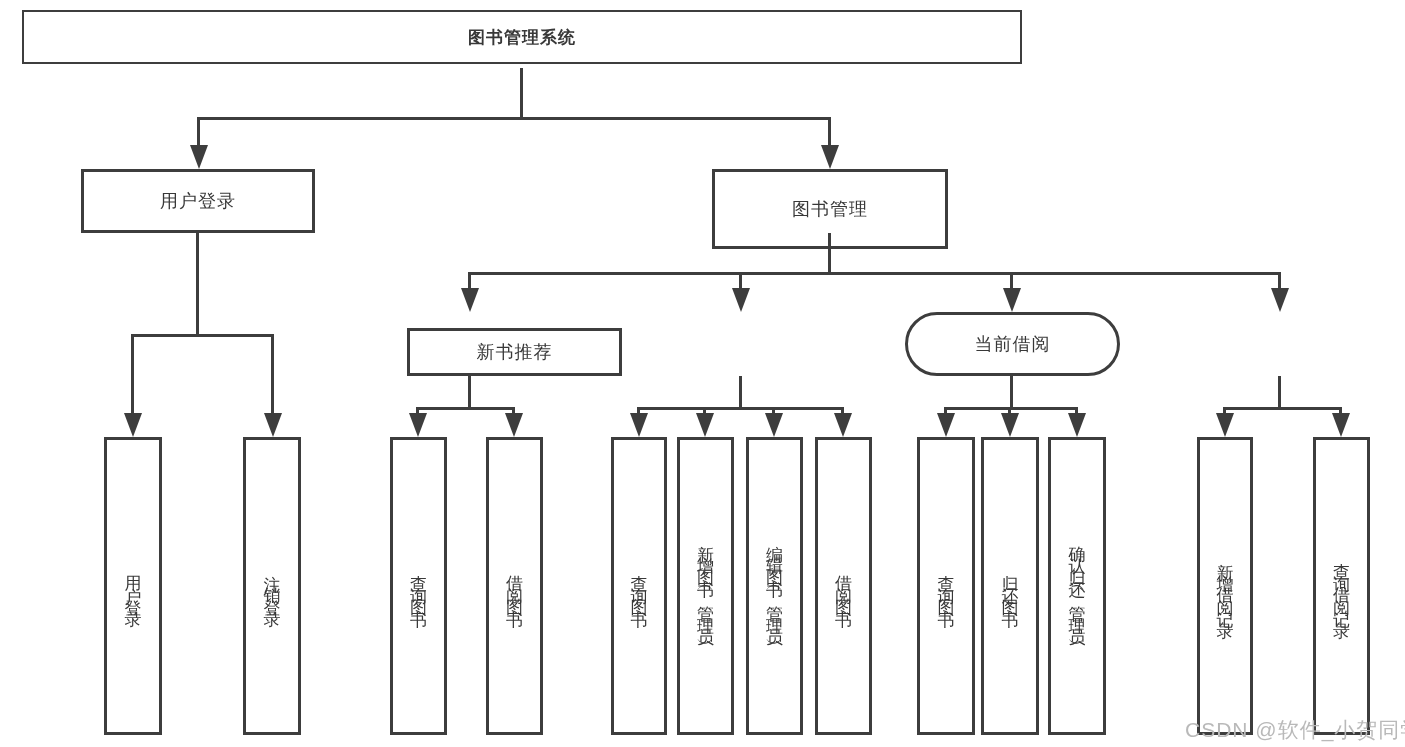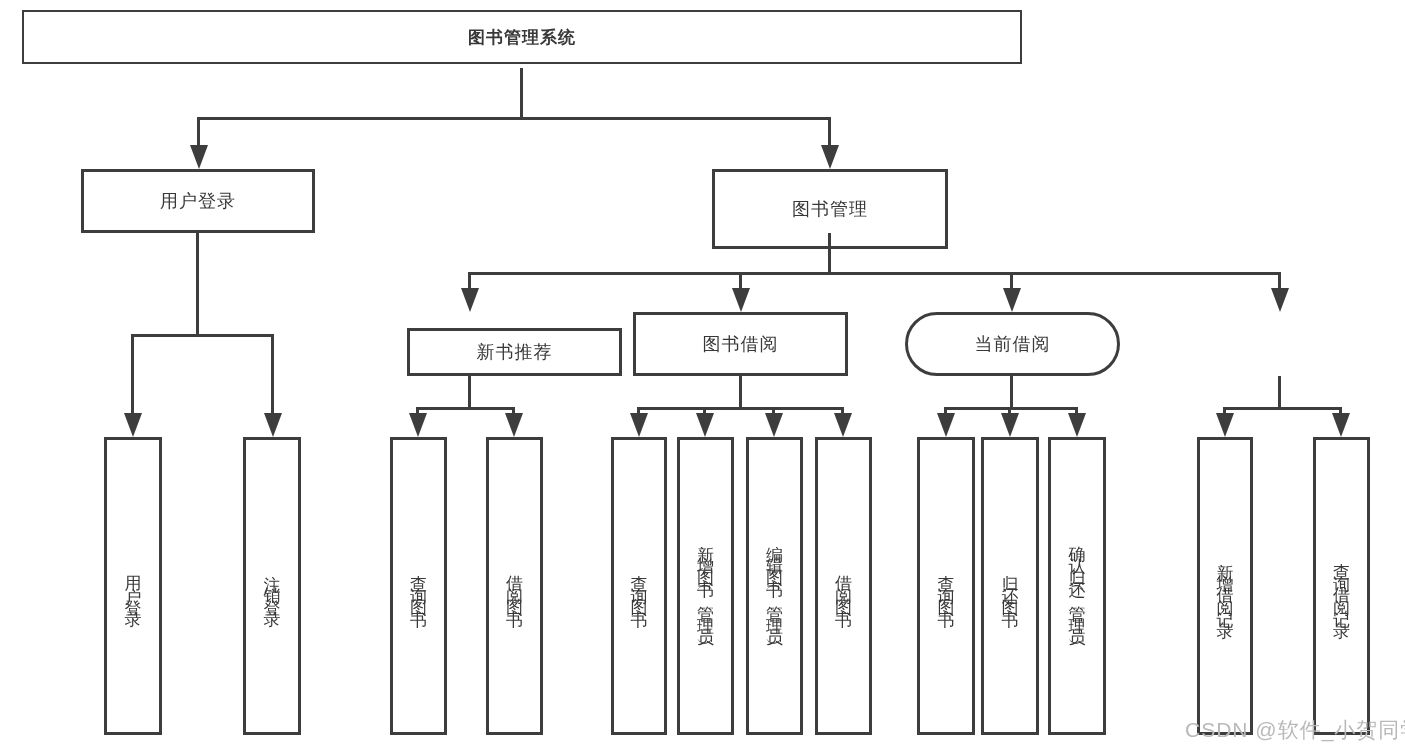--- a/index.html
+++ b/index.html
@@ -57,21 +57,20 @@
 <div id="canvas">
 
   <div class="box root" style="left:22px;top:10px;width:1000px;height:54px;font-weight:bold;">图书管理系统</div>
 
   <div class="box lvl" style="left:81px;top:169px;width:234px;height:64px;">用户登录</div>
 
   <div class="box lvl" style="left:712px;top:169px;width:236px;height:80px;">图书管理</div>
 
   <div class="box lvl" style="left:363px;top:328px;width:215px;height:48px;margin-left:44px;">新书推荐</div>
 
-  <div class="box lvl" style="left:633px;top:312px;width:215px;height:64px;">图书借阅</div>
 
   <div class="box lvl" style="left:905px;top:312px;width:215px;height:64px;border-radius:32px;">当前借阅</div>
 
 
   <div class="box leaf" style="left:104px;top:437px;width:58px;height:298px;">用户登录</div>
   <div class="box leaf" style="left:243px;top:437px;width:58px;height:298px;">注销登录</div>
 
   <div class="box leaf" style="left:390px;top:437px;width:57px;height:298px;">查询图书</div>
   <div class="box leaf" style="left:486px;top:437px;width:57px;height:298px;">借阅图书</div>
 

